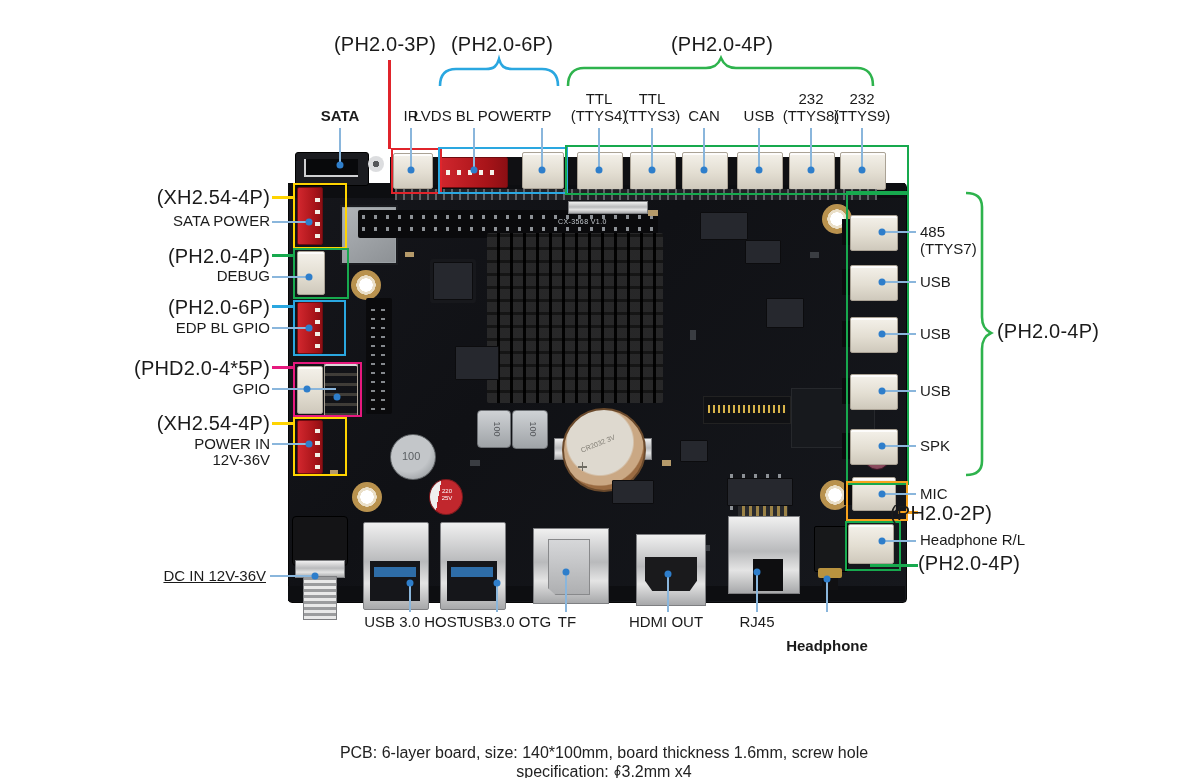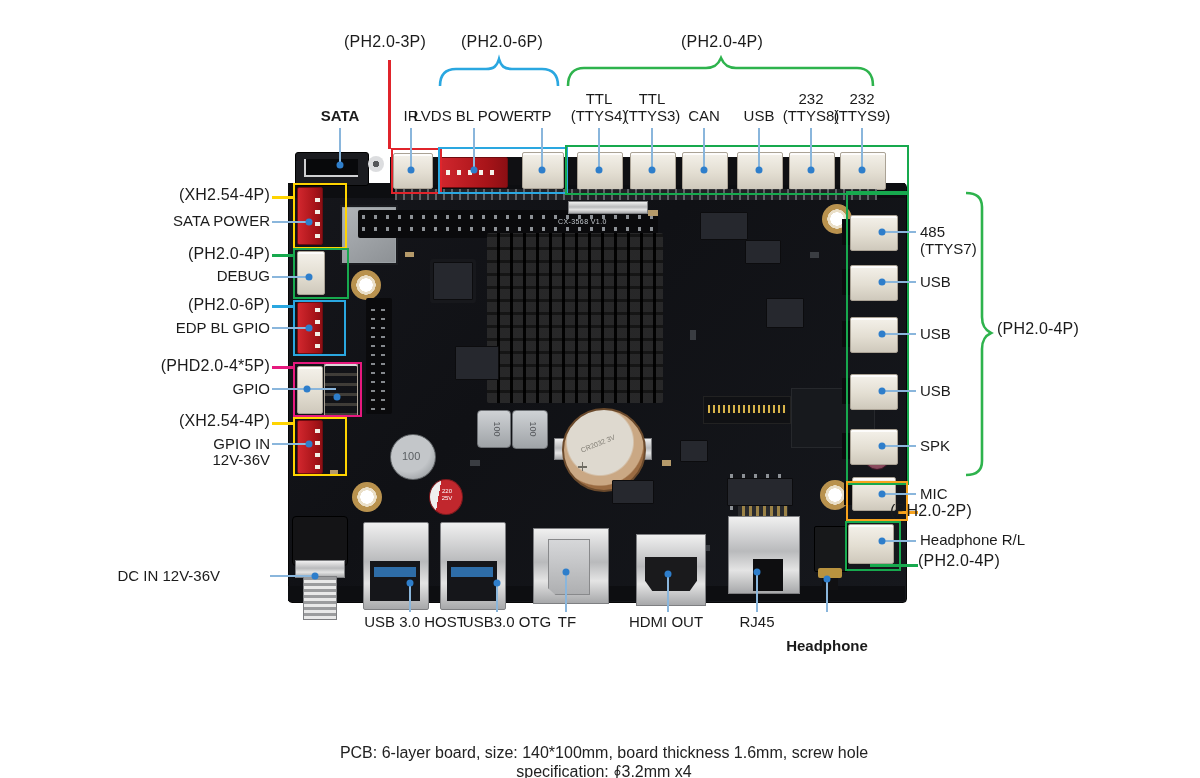--- a/index.html
+++ b/index.html
@@ -3,21 +3,21 @@
 <meta charset="utf-8">
 <style>
   :root{
     --red:#e0242b; --blue:#2aa7e0; --green:#17a94e; --yellow:#ffd400;
     --magenta:#e6197e; --orange:#f6a21d; --leader:#8ab6dc; --dotc:#2e7ecb; --ink:#1b1b1b;
   }
   html,body{margin:0;padding:0;background:#fff;}
   #stage{position:relative;width:1200px;height:778px;background:#fff;overflow:hidden;
          font-family:"Liberation Sans","DejaVu Sans",sans-serif;color:var(--ink);}
   .lbl{position:absolute;white-space:nowrap;line-height:1.12;}
-  .big{font-size:16px;letter-spacing:.2px;}
+  .big{font-size:20px;letter-spacing:.2px;}
   .mid{font-size:15px;}
   .ctr{transform:translateX(-50%);text-align:center;}
   .rgt{text-align:right;}
   .leadv{position:absolute;width:1.5px;background:var(--leader);}
   .leadh{position:absolute;height:1.5px;background:var(--leader);}
   .dot{position:absolute;width:7px;height:7px;border-radius:50%;background:var(--dotc);transform:translate(-50%,-50%);}
   .seg{position:absolute;height:3px;}
   .box{position:absolute;border:2.5px solid;background:transparent;pointer-events:none;}
   .cmp{position:absolute;}
   .wc{position:absolute;background:linear-gradient(180deg,#f4f1ea 0%,#e3ded2 55%,#cfc9bc 100%);
@@ -310,23 +310,23 @@
 
   <div class="lbl big rgt" style="right:930px;top:186px;">(XH2.54-4P)</div>
   <div class="lbl mid rgt" style="right:930px;top:213px;">SATA POWER</div>
   <div class="lbl big rgt" style="right:930px;top:245px;">(PH2.0-4P)</div>
   <div class="lbl mid rgt" style="right:930px;top:268px;">DEBUG</div>
   <div class="lbl big rgt" style="right:930px;top:296px;">(PH2.0-6P)</div>
   <div class="lbl mid rgt" style="right:930px;top:320px;">EDP BL GPIO</div>
   <div class="lbl big rgt" style="right:930px;top:357px;">(PHD2.0-4*5P)</div>
   <div class="lbl mid rgt" style="right:930px;top:381px;">GPIO</div>
   <div class="lbl big rgt" style="right:930px;top:412px;">(XH2.54-4P)</div>
-  <div class="lbl mid rgt" style="right:930px;top:436px;">GPIO IN</div>
+  <div class="lbl mid rgt" style="right:930px;top:436px;">POWER IN</div>
   <div class="lbl mid rgt" style="right:930px;top:452px;">12V-36V</div>
-  <div class="lbl mid rgt" style="right:980px;top:568px;">DC IN 12V-36V</div>
+  <div class="lbl mid rgt" style="right:934px;top:568px;text-decoration:underline;">DC IN 12V-36V</div>
 
   <div class="lbl mid" style="left:920px;top:224px;">485</div>
   <div class="lbl mid" style="left:920px;top:241px;">(TTYS7)</div>
   <div class="lbl mid" style="left:920px;top:274px;">USB</div>
   <div class="lbl mid" style="left:920px;top:326px;">USB</div>
   <div class="lbl mid" style="left:920px;top:383px;">USB</div>
   <div class="lbl mid" style="left:920px;top:438px;">SPK</div>
   <div class="lbl big" style="left:997px;top:320px;">(PH2.0-4P)</div>
   <div class="lbl mid" style="left:920px;top:486px;">MIC</div>
   <div class="lbl big" style="left:890px;top:502px;">(PH2.0-2P)</div>

